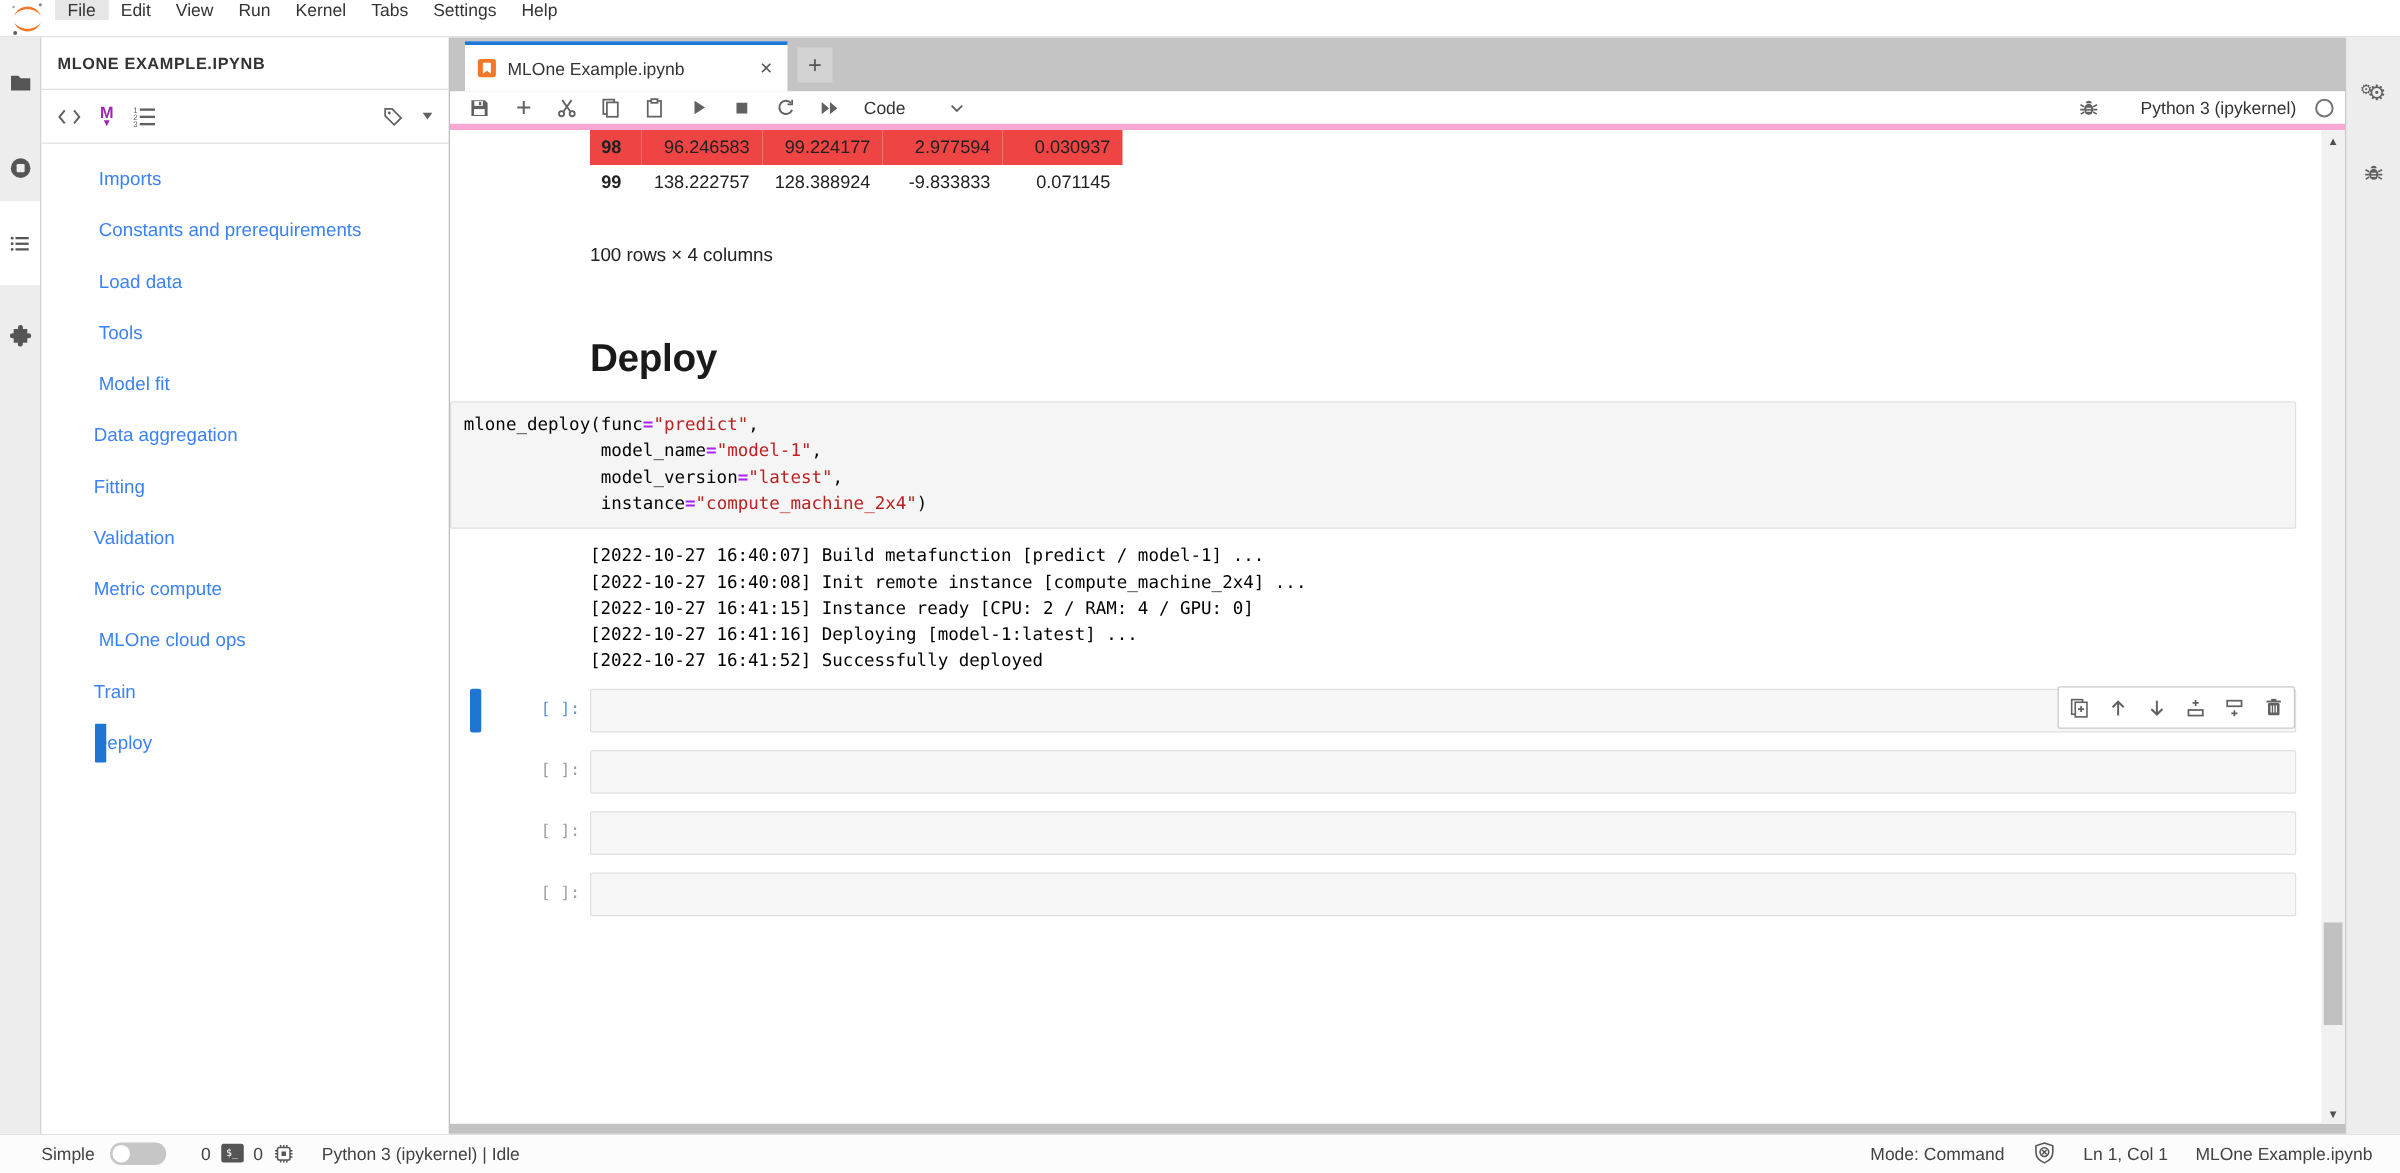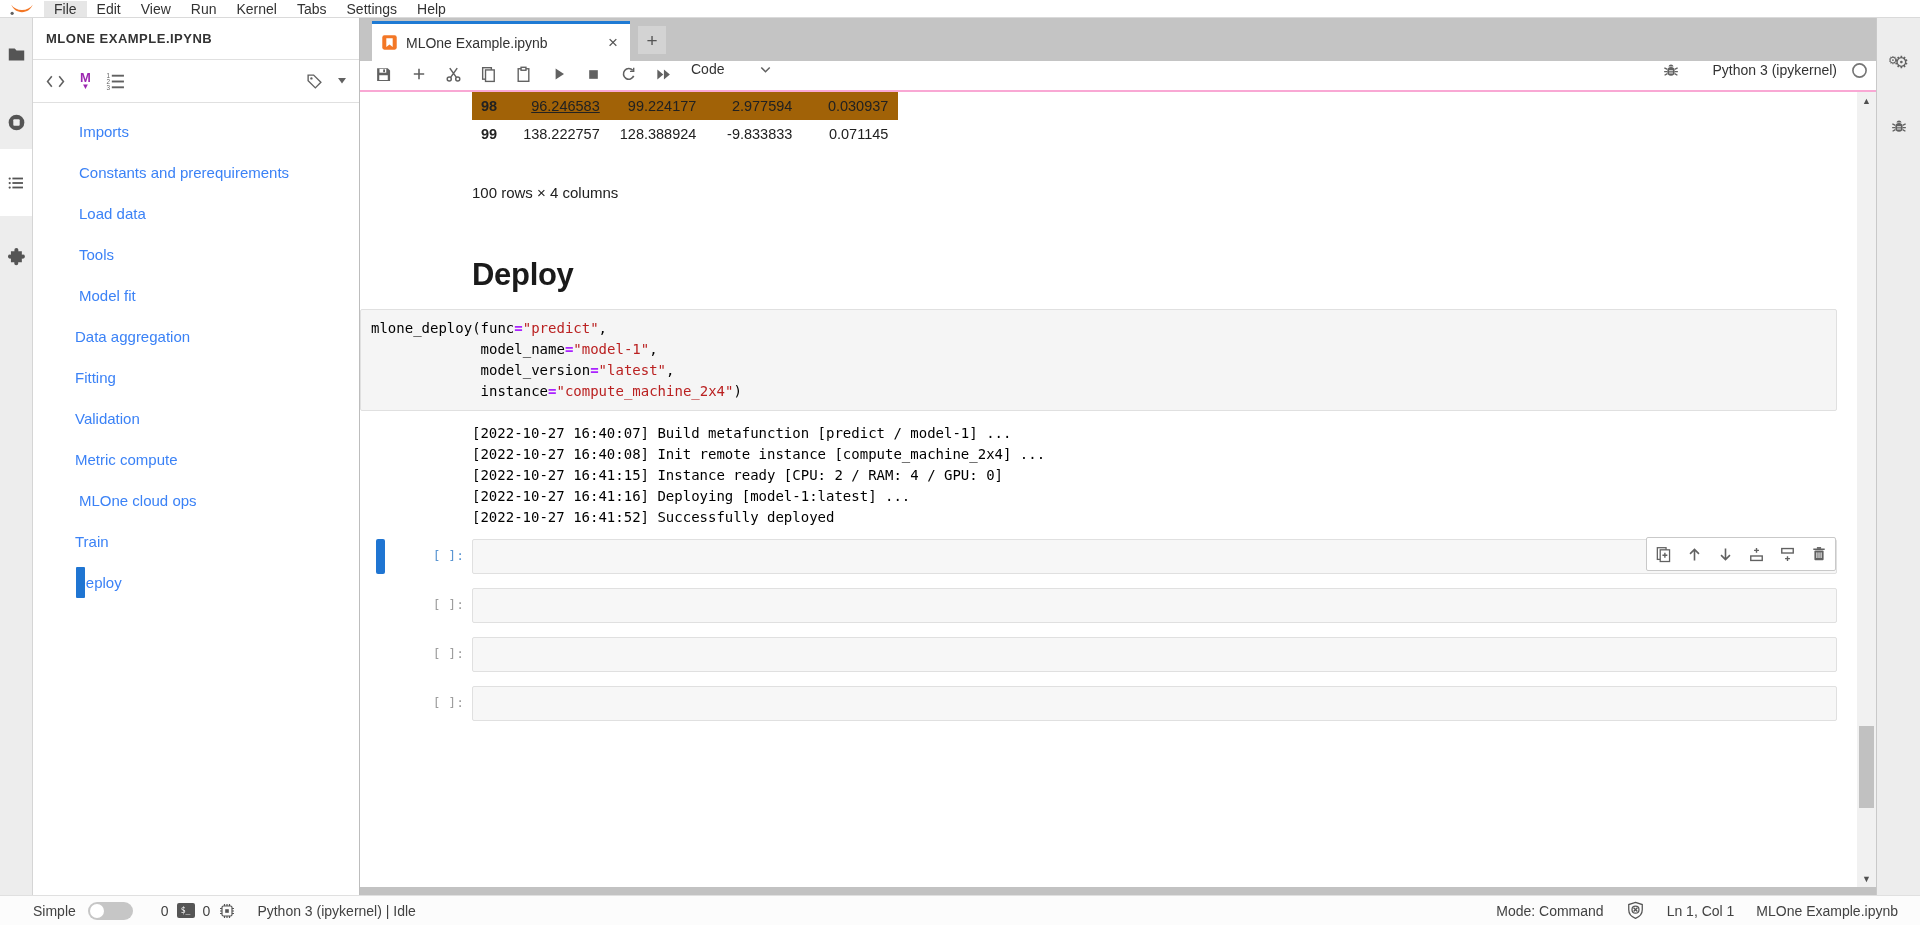--- a/index.html
+++ b/index.html
@@ -1,20 +1,20 @@
 <!DOCTYPE html>
 <html><head>
 <meta charset="utf-8">
 <style>
   *{margin:0;padding:0;box-sizing:border-box}
   html,body{width:1920px;height:938px;overflow:hidden;background:#fff;
     font-family:"Liberation Sans",sans-serif;-webkit-font-smoothing:antialiased}
 
   
-  #menubar{height:18px;display:flex;align-items:flex-end;background:#fff;border-bottom:1px solid #dadada}
+  #menubar{height:30px;display:flex;align-items:flex-start;background:#fff;border-bottom:1px solid #dadada}
   #logo{width:44px;display:flex;align-items:center;justify-content:center}
   #menu-items{display:flex}
   .menu-item{padding:0 10px;display:flex;align-items:center;font-size:14px;color:#333;cursor:default}
   .menu-item.active{background:#e6e6e6}
 
   
   #shell{display:flex;height:877px}
 
   
   #left-bar{width:33px;background:#ededed;border-right:1px solid #d5d5d5;position:relative;flex:none}
@@ -42,21 +42,21 @@
   
   #main{flex:1;min-width:0;display:flex;flex-direction:column;background:#fff}
   #tabbar{height:43px;background:#c4c4c4;display:flex;align-items:flex-end;padding-left:12px;gap:8px;flex:none}
   .tab{width:258px;height:40px;background:#fff;border-top:3px solid #1e7ad4;display:flex;align-items:center;
     padding:0 9px;gap:8px}
   .tab-title{font-size:14px;color:#333;flex:1;white-space:nowrap;overflow:hidden}
   .tab-close{color:#555;font-size:17px;line-height:1;padding:0 3px}
   .newtab{width:28px;height:28px;background:#d3d3d3;margin-bottom:7px;display:flex;align-items:center;
     justify-content:center;color:#555;font-size:19px;line-height:1}
 
-  #nbtoolbar{height:31px;border-bottom:2px solid #f9a8d4;display:flex;align-items:flex-start;padding:0 8px 0 6px;flex:none}
+  #nbtoolbar{height:31px;border-bottom:5px solid #f9a8d4;display:flex;align-items:center;padding:0 8px 0 6px;flex:none}
   .tb-btn{width:35px;height:26px;display:flex;align-items:center;justify-content:center}
   .tb-sel{display:flex;align-items:center;gap:34px;margin-left:10px;font-size:14px;color:#333}
   .tb-right{margin-left:auto;display:flex;align-items:center;gap:14px}
   .kernel-name{font-size:14px;color:#333;margin-left:18px}
 
   #nb-content{flex:1;position:relative;overflow:hidden}
   #cells{position:absolute;top:0;left:0;right:19px;bottom:0;overflow:hidden}
 
   .cell-row{display:flex;position:relative}
   .prompt-col{width:112px;flex:none;text-align:right;padding-right:8px;padding-top:9px;
@@ -68,21 +68,21 @@
 
   .input-box{background:#f5f5f5;border:1px solid #e0e0e0;border-radius:2px;padding:8px 10px}
   .code-line,.out-line{font-family:"DejaVu Sans Mono",monospace;font-size:14px;line-height:21px;
     white-space:pre;color:#000}
   .tok-op{color:#aa22ff;font-weight:bold}
   .tok-str{color:#ba2121}
 
   .df-table{border-collapse:collapse;font-size:14.5px;color:#212121}
   .df-table td{padding:6px 10px;text-align:right}
   .df-table td.idx{font-weight:bold;text-align:left;padding-left:9px;padding-right:16px}
-  .df-row.stripe{background:#a16207}
+  .df-row.stripe{background:#ef4444}
   .df-summary{font-size:15px;color:#212121}
   .nb-h1{font-size:31px;font-weight:600;color:#1a1a1a;letter-spacing:-.3px}
 
   .empty-box{height:35px;background:#f7f7f7;border:1px solid #e0e0e0;border-radius:2px}
 
   .cell-toolbar{position:absolute;right:21px;top:-2px;display:flex;background:#fff;border:1px solid #c9c9c9;
     border-radius:2px;padding:1px;z-index:5}
   .ct-btn{width:31px;height:30px;display:flex;align-items:center;justify-content:center}
 
   
@@ -352,21 +352,21 @@
     <div id="nb-content">
       <div id="cells">
 
         <div class="cell-row">
           <div class="prompt-col"></div>
           <div class="cell-body">
             <table class="df-table">
               <tbody id="df-body">
                   <tr class="df-row stripe">
                     <td class="idx">98</td>
-                    <td style="min-width: 96px; text-decoration: underline;">96.246583</td>
+                    <td style="min-width: 96px;">96.246583</td>
                     <td style="min-width: 96px;">99.224177</td>
                     <td style="min-width: 96px;">2.977594</td>
                     <td style="min-width: 96px;">0.030937</td>
                   </tr>
                   <tr class="df-row">
                     <td class="idx">99</td>
                     <td style="min-width: 96px;">138.222757</td>
                     <td style="min-width: 96px;">128.388924</td>
                     <td style="min-width: 96px; text-align: right;">-9.833833</td>
                     <td style="min-width: 96px;">0.071145</td>

